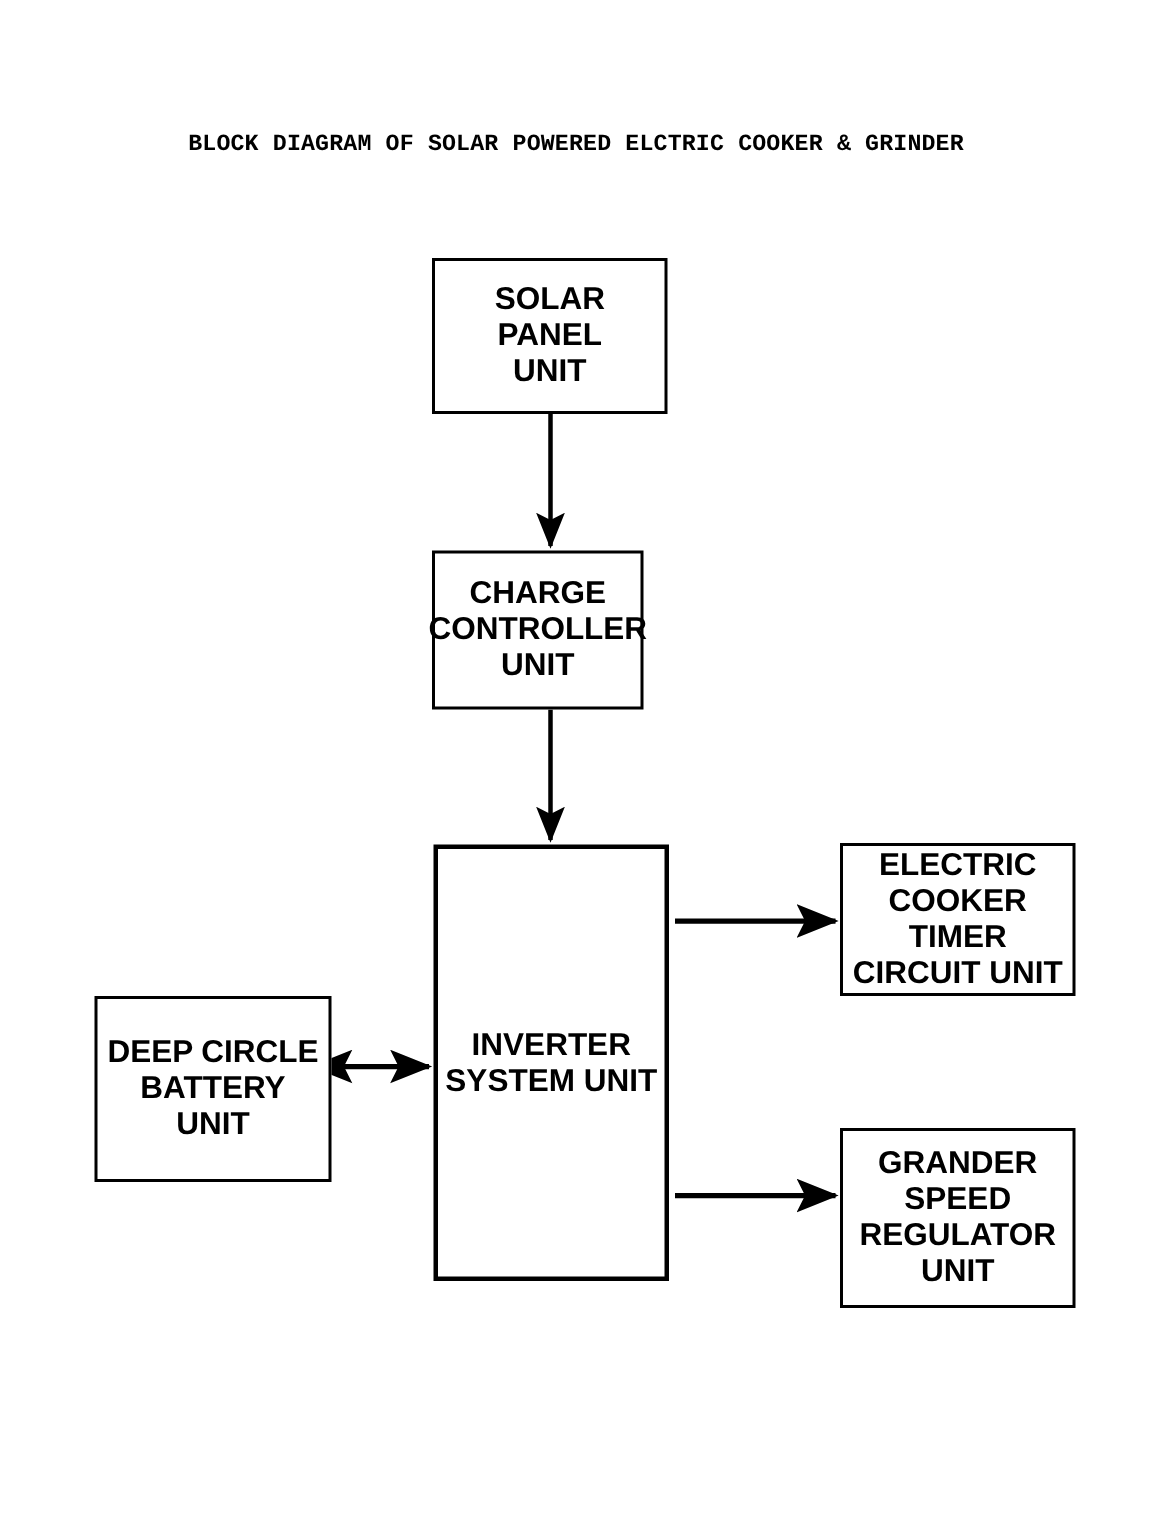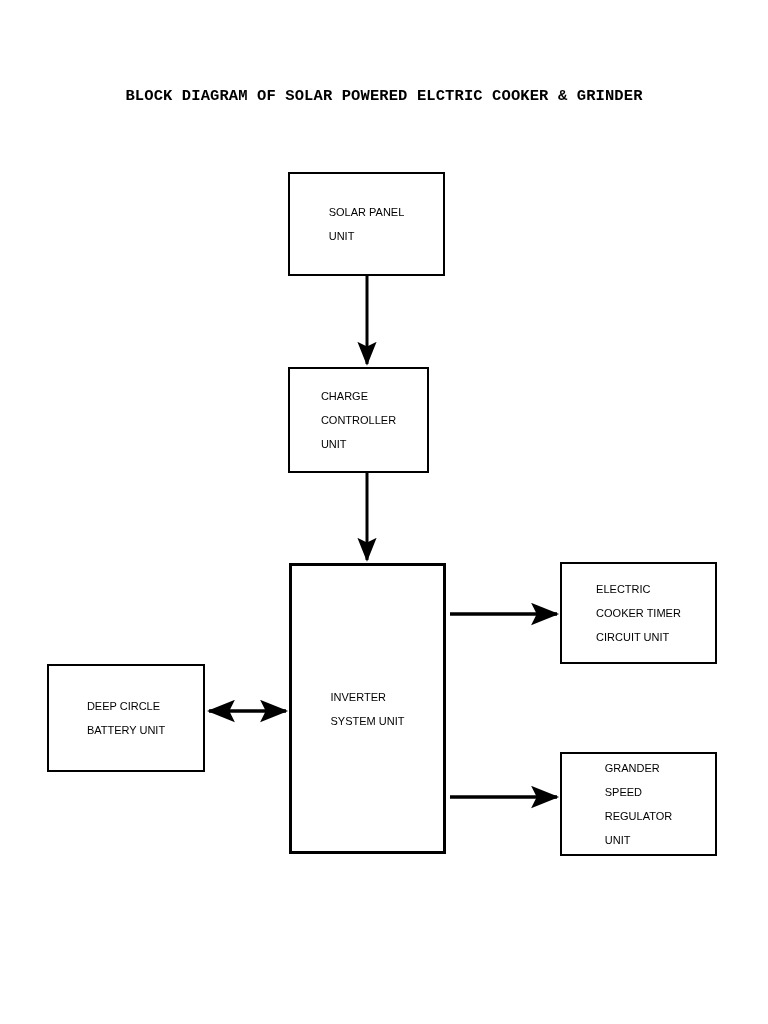--- a/index.html
+++ b/index.html
@@ -41,33 +41,34 @@
   .node {
     position: absolute;
     box-sizing: border-box;
     background: #ffffff;
     border: 2.5px solid #000000;
     display: flex;
     align-items: center;
     justify-content: center;
   }
   .node .node-label {
-    font-size: 11px;
+    text-align: center;
+    font-size: 21px;
     line-height: 24px;
-    font-weight: normal;
+    font-weight: bold;
     white-space: pre-line;
     padding: 0 4px;
   }
 
   #node-solar-panel      { left: 288px; top: 172px; width: 157px; height: 104px; }
   #node-charge-controller{ left: 288px; top: 367px; width: 141px; height: 106px; }
   #node-inverter         { left: 289px; top: 563px; width: 157px; height: 291px; border-width: 3px; }
   #node-cooker-timer     { left: 560px; top: 562px; width: 157px; height: 102px; }
-  #node-grinder-regulator{ left: 560px; top: 752px; width: 157px; height: 104px; }
-  #node-battery          { left: 47px;  top: 664px; width: 158px; height: 108px; }
+  #node-grinder-regulator{ left: 560px; top: 752px; width: 157px; height: 120px; }
+  #node-battery          { left: 63px;  top: 664px; width: 158px; height: 124px; }
 
   
   #connectors {
     position: absolute;
     left: 0; top: 0;
     width: 768px;
     height: 1024px;
     pointer-events: none;
   }
 </style>

